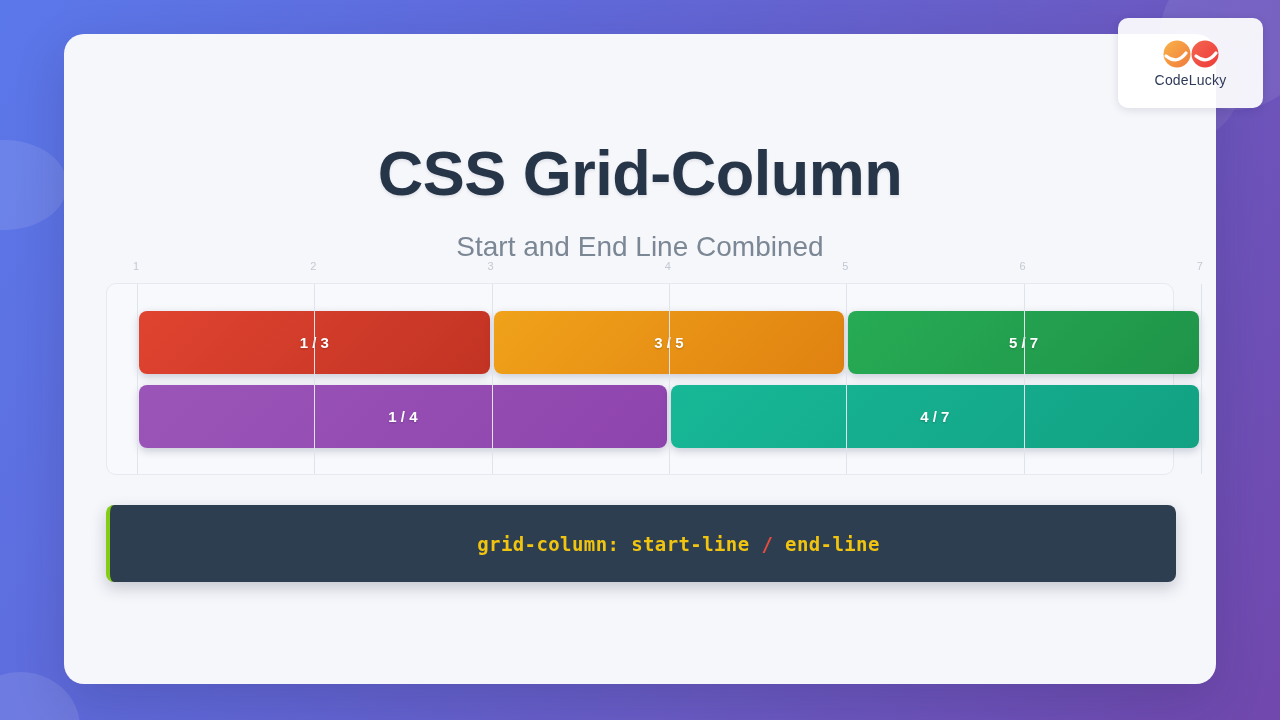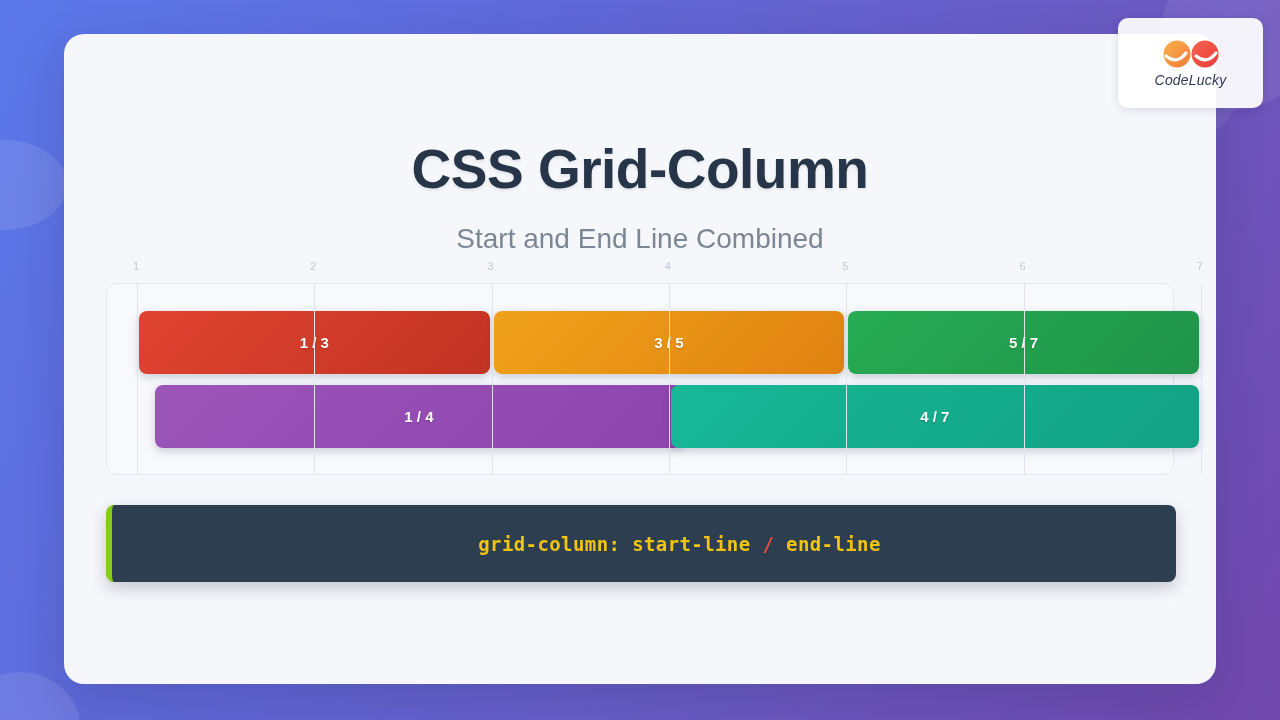--- a/index.html
+++ b/index.html
@@ -43,41 +43,40 @@
     justify-content: center;
     gap: 2px;
     box-shadow: 0 2px 10px rgba(20, 20, 60, 0.12);
     z-index: 30;
   }
   .brand-mark { width: 62px; height: 32px; display: block; }
   .brand-name {
     font-size: 14px;
     color: #2e3a59;
     letter-spacing: 0.2px;
-    font-style: italic;
   }
 
   
   .card {
     position: absolute;
     left: 64px;
     top: 34px;
     width: 1152px;
     height: 650px;
     background: #f6f7fb;
     border-radius: 20px;
     box-shadow: 0 18px 50px rgba(25, 25, 70, 0.18);
     z-index: 10;
     overflow: hidden;
   }
 
   .page-title {
     margin-top: 103px;
     text-align: center;
-    font-size: 55px;
+    font-size: 63px;
     font-weight: bold;
     color: #273549;
     letter-spacing: -0.5px;
     text-shadow: 0 2px 3px rgba(40, 50, 70, 0.10);
   }
 
   .page-subtitle {
     margin-top: 22px;
     text-align: center;
     font-size: 28px;
@@ -150,21 +149,21 @@
   }
 
   
   .code-bar {
     position: absolute;
     left: 42px;    
     top: 471px;    
     width: 1070px;
     height: 77px;
     background: #2d3e50;
-    border-left: 6px solid #84cc16;
+    border-left: 4px solid #84cc16;
     border-radius: 8px;
     display: flex;
     align-items: center;
     justify-content: center;
     box-shadow: 0 6px 16px rgba(25, 30, 60, 0.22);
   }
   .code-text {
     font-family: "DejaVu Sans Mono", monospace;
     font-size: 19px;
     font-weight: bold;
@@ -225,21 +224,21 @@
             <span>1 / 3</span>
           </div>
           <div class="grid-item" style="left: 386.6px; width: 350.6px; background: linear-gradient(135deg, rgb(240, 162, 26) 0%, rgb(224, 130, 17) 100%);">
             <span>3 / 5</span>
           </div>
           <div class="grid-item" style="left: 741.2px; width: 350.6px; background: linear-gradient(135deg, rgb(39, 171, 84) 0%, rgb(31, 148, 73) 100%);">
             <span>5 / 7</span>
           </div>
         </div>
         <div class="grid-row">
-          <div class="grid-item" style="left: 48px; width: 527.9px; background: linear-gradient(135deg, rgb(155, 85, 184) 0%, rgb(142, 68, 173) 100%);">
+          <div class="grid-item" style="left: 32px; width: 527.9px; background: linear-gradient(135deg, rgb(155, 85, 184) 0%, rgb(142, 68, 173) 100%);">
             <span>1 / 4</span>
           </div>
           <div class="grid-item" style="left: 563.9px; width: 527.9px; background: linear-gradient(135deg, rgb(23, 184, 151) 0%, rgb(18, 161, 131) 100%); text-align: right;">
             <span>4 / 7</span>
           </div>
         </div>
       </div>
   <div class="col-line" style="left: 30px;"></div>
       <div class="col-line" style="left: 207.3px;"></div>
       <div class="col-line" style="left: 384.6px;"></div>

